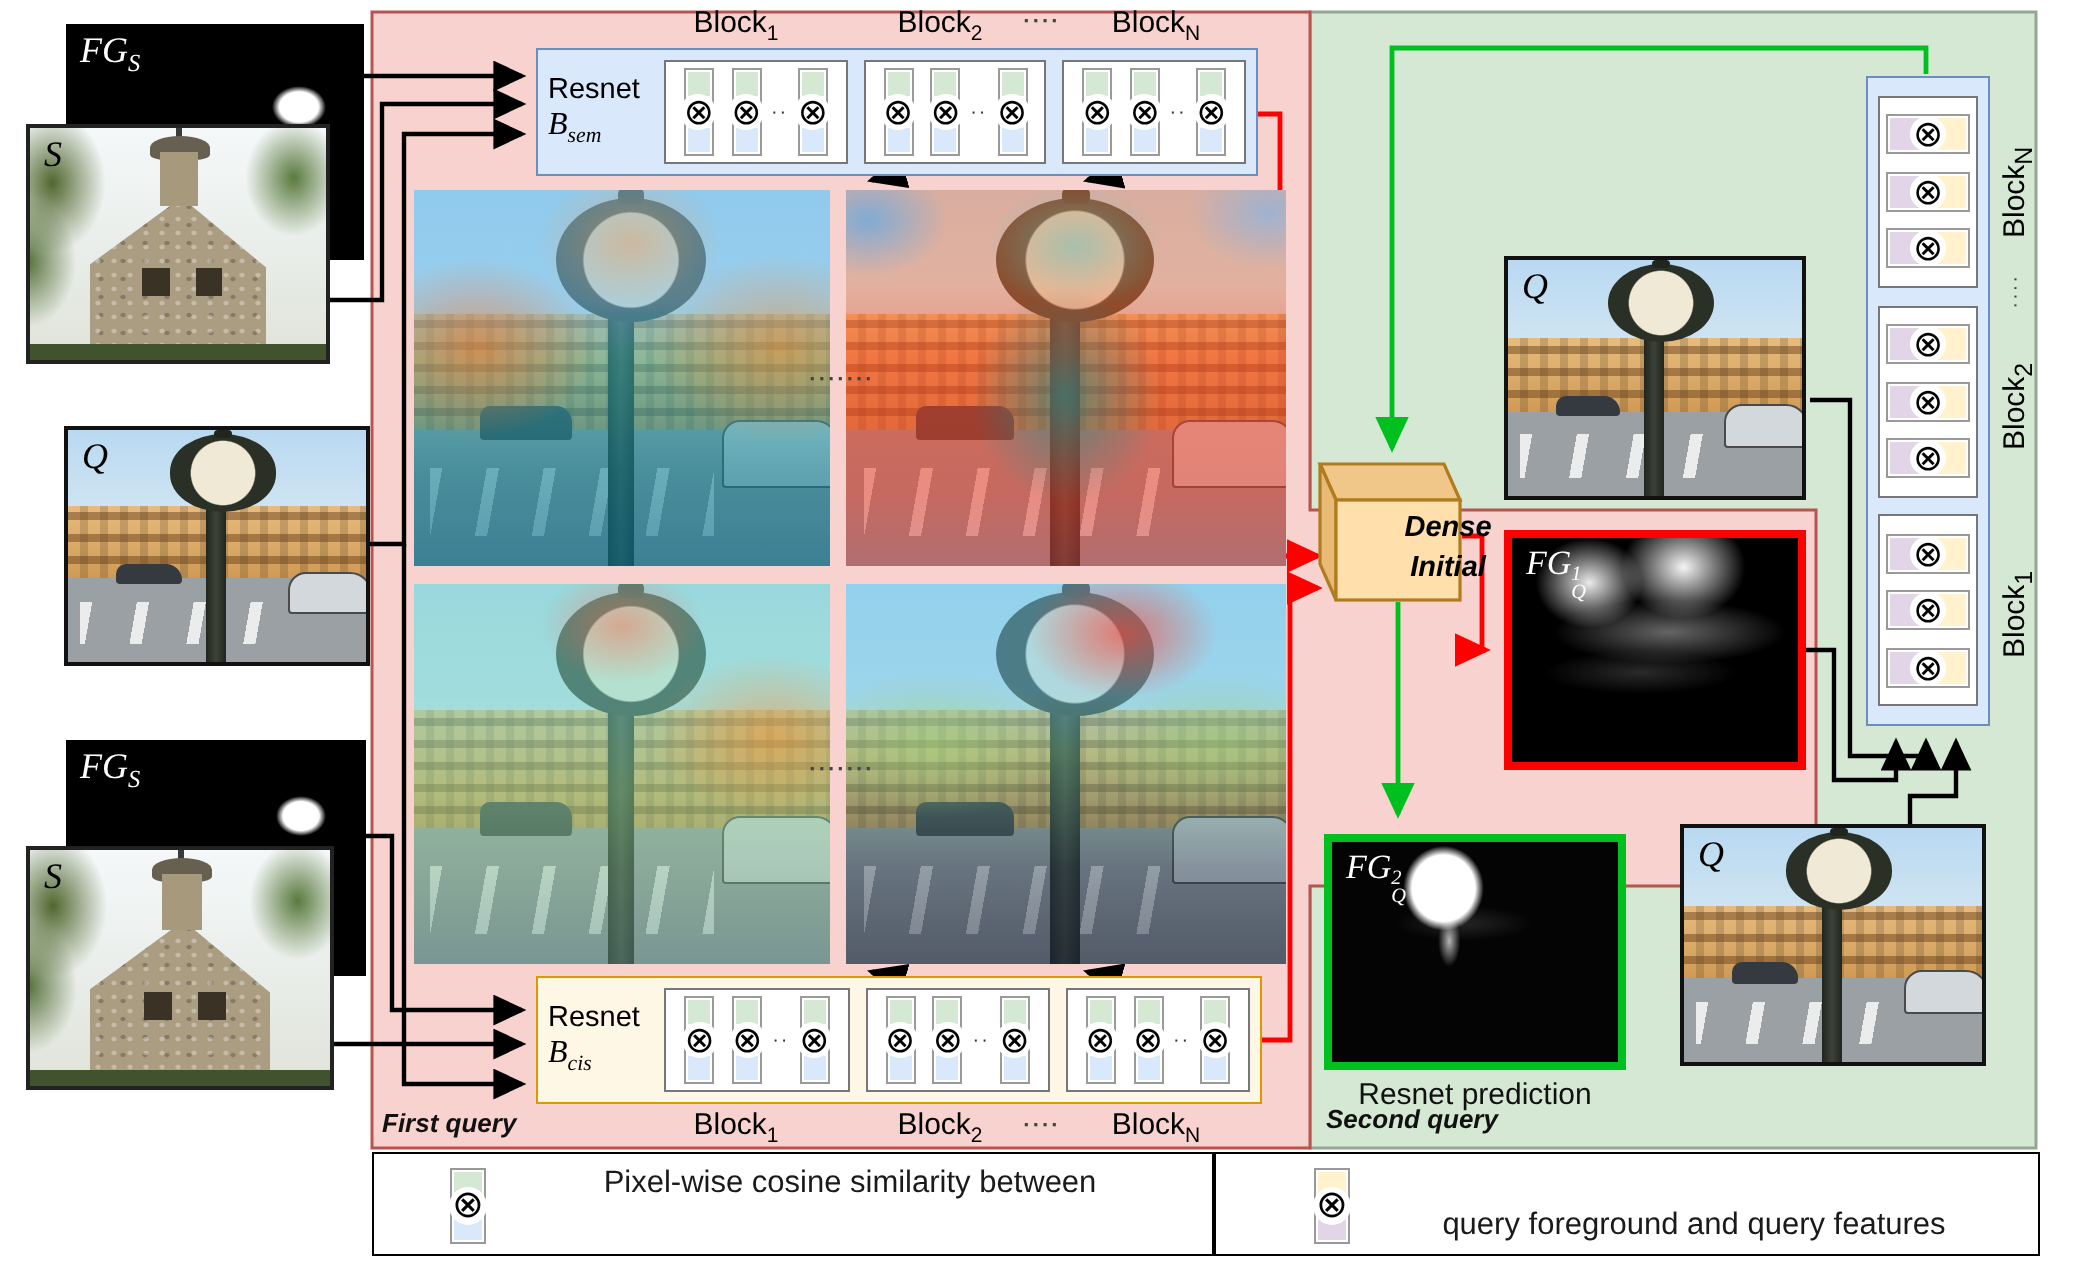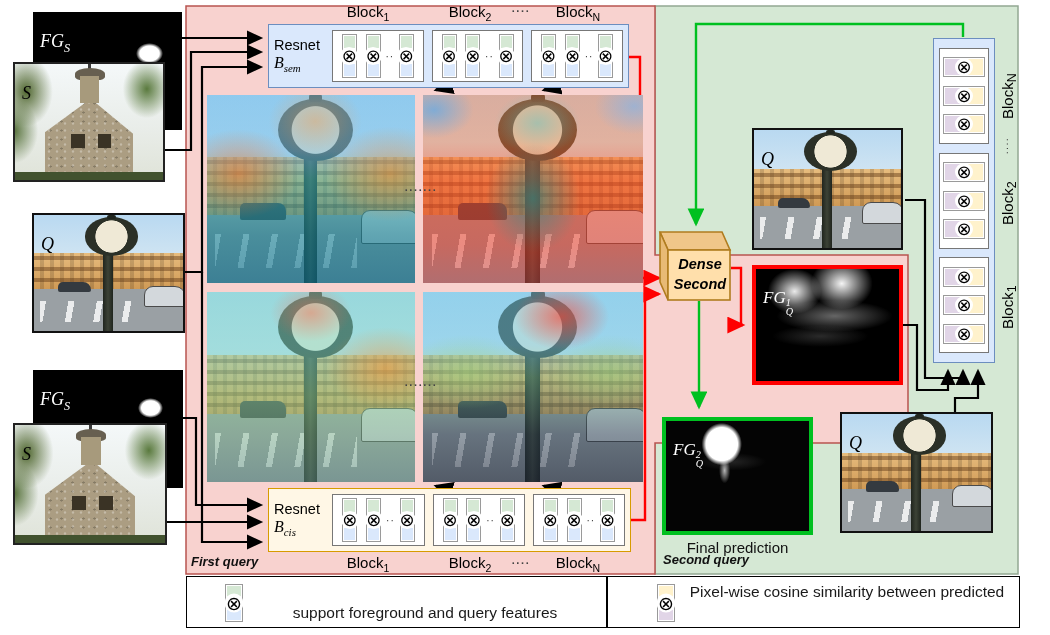--- a/index.html
+++ b/index.html
@@ -6,21 +6,21 @@
   #canvas{position:relative;width:1050px;height:635px;background:#fff;overflow:hidden;
           font-family:"Liberation Sans",sans-serif;color:#000;}
   .abs{position:absolute;}
   svg.layer{position:absolute;left:0;top:0;}
   
   .passlab{font-size:13px;font-weight:bold;font-style:italic;color:#111;}
   
   .math{font-family:"Liberation Serif",serif;font-style:italic;}
   .math sub{font-size:68%;}
   .stack{display:inline-flex;flex-direction:column;font-size:60%;line-height:.95;vertical-align:-28%;font-style:italic;}
-  .imglab{position:absolute;left:7px;top:19px;font-size:18px;z-index:4;}
+  .imglab{position:absolute;left:7px;top:3px;font-size:18px;z-index:4;}
   .imglab.white{color:#fff;}
   
   .resnet-box{position:absolute;box-sizing:border-box;display:flex;align-items:center;padding:4px 5px;gap:8px;}
   .rb-top{background:#dae8fc;border:1.5px solid #6c8ebf;}
   .rb-bot{background:#fff7e6;border:1.5px solid #d79b00;}
   .rn-label{width:52px;line-height:1.15;font-size:14.5px;}
   .rn-label .math{font-size:16px;}
   .group{box-sizing:border-box;background:#fff;border:1px solid #777;display:flex;align-items:center;justify-content:space-evenly;}
   .group.gv{width:95px;height:52px;}
   .group.gh{flex-direction:column;width:50px;height:96px;}
@@ -378,22 +378,22 @@
   <span class="blklab abs" style="left:330px;top:554px;width:76px;"><span>Block</span><sub>1</sub></span>
   <span class="blklab abs" style="left:432px;top:554px;width:76px;"><span>Block</span><sub>2</sub></span>
   <span class="rowdots abs" style="left:505px;top:557px;width:32px;">····</span>
   <span class="blklab abs" style="left:540px;top:554px;width:76px;"><span>Block</span><sub>N</sub></span>
 
   <svg class="abs" style="left:652px;top:226px;" width="84" height="80">
     <polygon points="16,24 8,6 70,6 78,24" fill="#f0c689" stroke="#b07c1f" stroke-width="1.6"></polygon>
     <polygon points="16,24 8,6 8,56 16,74" fill="#e8ba75" stroke="#b07c1f" stroke-width="1.6"></polygon>
     <rect x="16" y="24" width="62" height="50" fill="#ffdfab" stroke="#b07c1f" stroke-width="1.6"></rect>
   </svg>
-  <div class="dec-text abs" style="left:664px;top:255px;width:72px;">
-    <span>Dense</span><br><span>Second</span>
+  <div class="dec-text abs" style="left:688px;top:255px;width:72px;">
+    <span>Dense</span><br><span>Initial</span>
   </div>
 
   <div class="img photo abs" style="left:752px;top:128px;width:151px;height:122px;border:2.5px solid #111;">
     <span class="bld"></span>
       <span class="rd"></span>
     <span class="car-l"></span>
       <span class="car-r"></span>
     <span class="pole"></span>
       <span class="clock"></span>
     <span class="imglab math">Q</span>
@@ -405,21 +405,21 @@
           <span>Q</span>
         </span></span>
   </div>
 
   <div class="img fgq2bg abs" style="left:662px;top:417px;width:151px;height:118px;border:4px solid #00c020;">
     <span class="imglab white math" style="font-size:17px;"><span>FG</span><span class="stack">
           <span>2</span>
           <span>Q</span>
         </span></span>
   </div>
-  <div class="caption" style="left:655px;top:539px;width:165px;">Final prediction</div>
+  <div class="caption" style="left:655px;top:539px;width:165px;">Resnet prediction</div>
 
   <div class="img photo abs" style="left:840px;top:412px;width:153px;height:121px;border:2.5px solid #111;">
     <span class="bld"></span>
       <span class="rd"></span>
     <span class="car-l"></span>
       <span class="car-r"></span>
     <span class="pole"></span>
       <span class="clock"></span>
     <span class="imglab math">Q</span>
   </div>
@@ -486,25 +486,25 @@
   <span class="passlab abs" style="left:663px;top:552px;">Second query</span>
 
   <div class="legend" style="left:186px;top:576px;width:834px;height:52px;">
     <span class="lg-div" style="left:419px;"></span>
     <div class="lg-pill" style="left:38px;top:7px;">
       <i style="top:1px;background:#d5e8d4;"></i>
         <i style="bottom:1px;background:#dae8fc;"></i>
       <b class="ox">⊗</b>
     </div>
     <div class="lg-text" style="left:62px;top:5px;width:352px;">
-      <br><span>support foreground and query features</span>
+      <span>Pixel-wise cosine similarity between</span><br>
     </div>
     <div class="lg-pill" style="left:470px;top:7px;">
       <i style="top:1px;background:#fff2cc;"></i>
         <i style="bottom:1px;background:#e1d5e7;"></i>
       <b class="ox">⊗</b>
     </div>
     <div class="lg-text" style="left:494px;top:5px;width:332px;">
-      <span>Pixel-wise cosine similarity between predicted</span><br>
+      <br><span>query foreground and query features</span>
     </div>
   </div>
 
 </div>
 
 </body></html>

